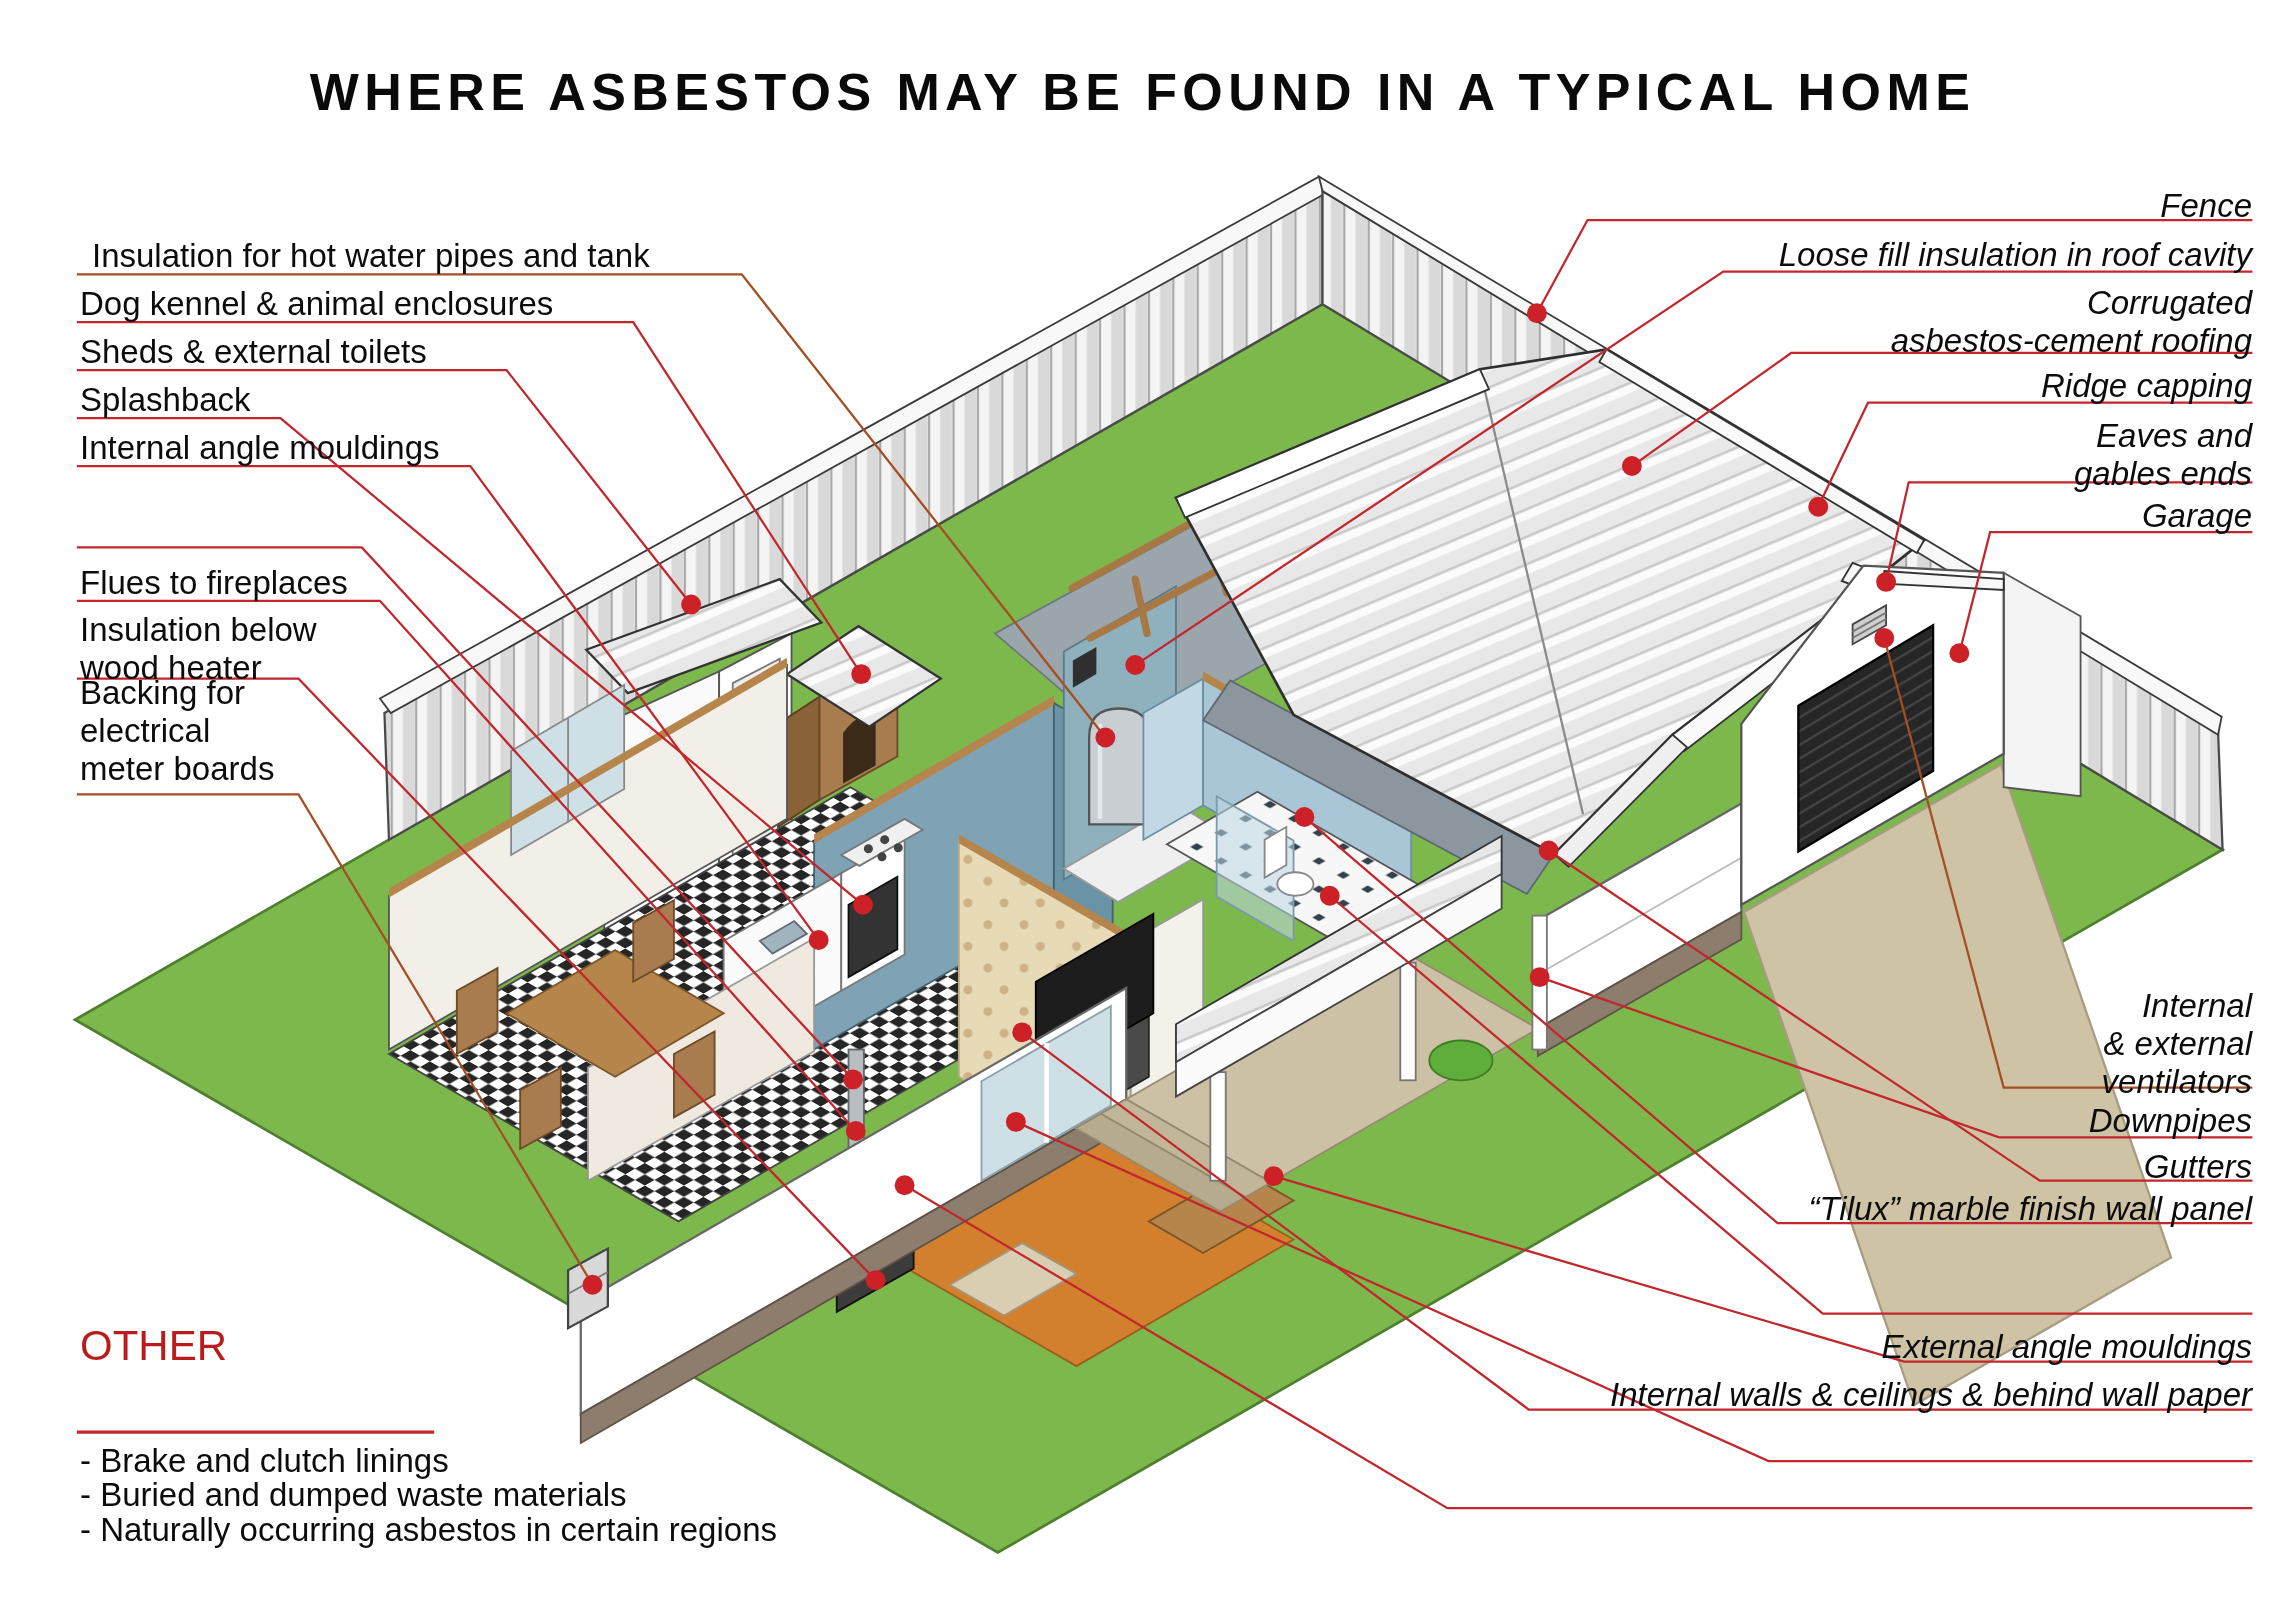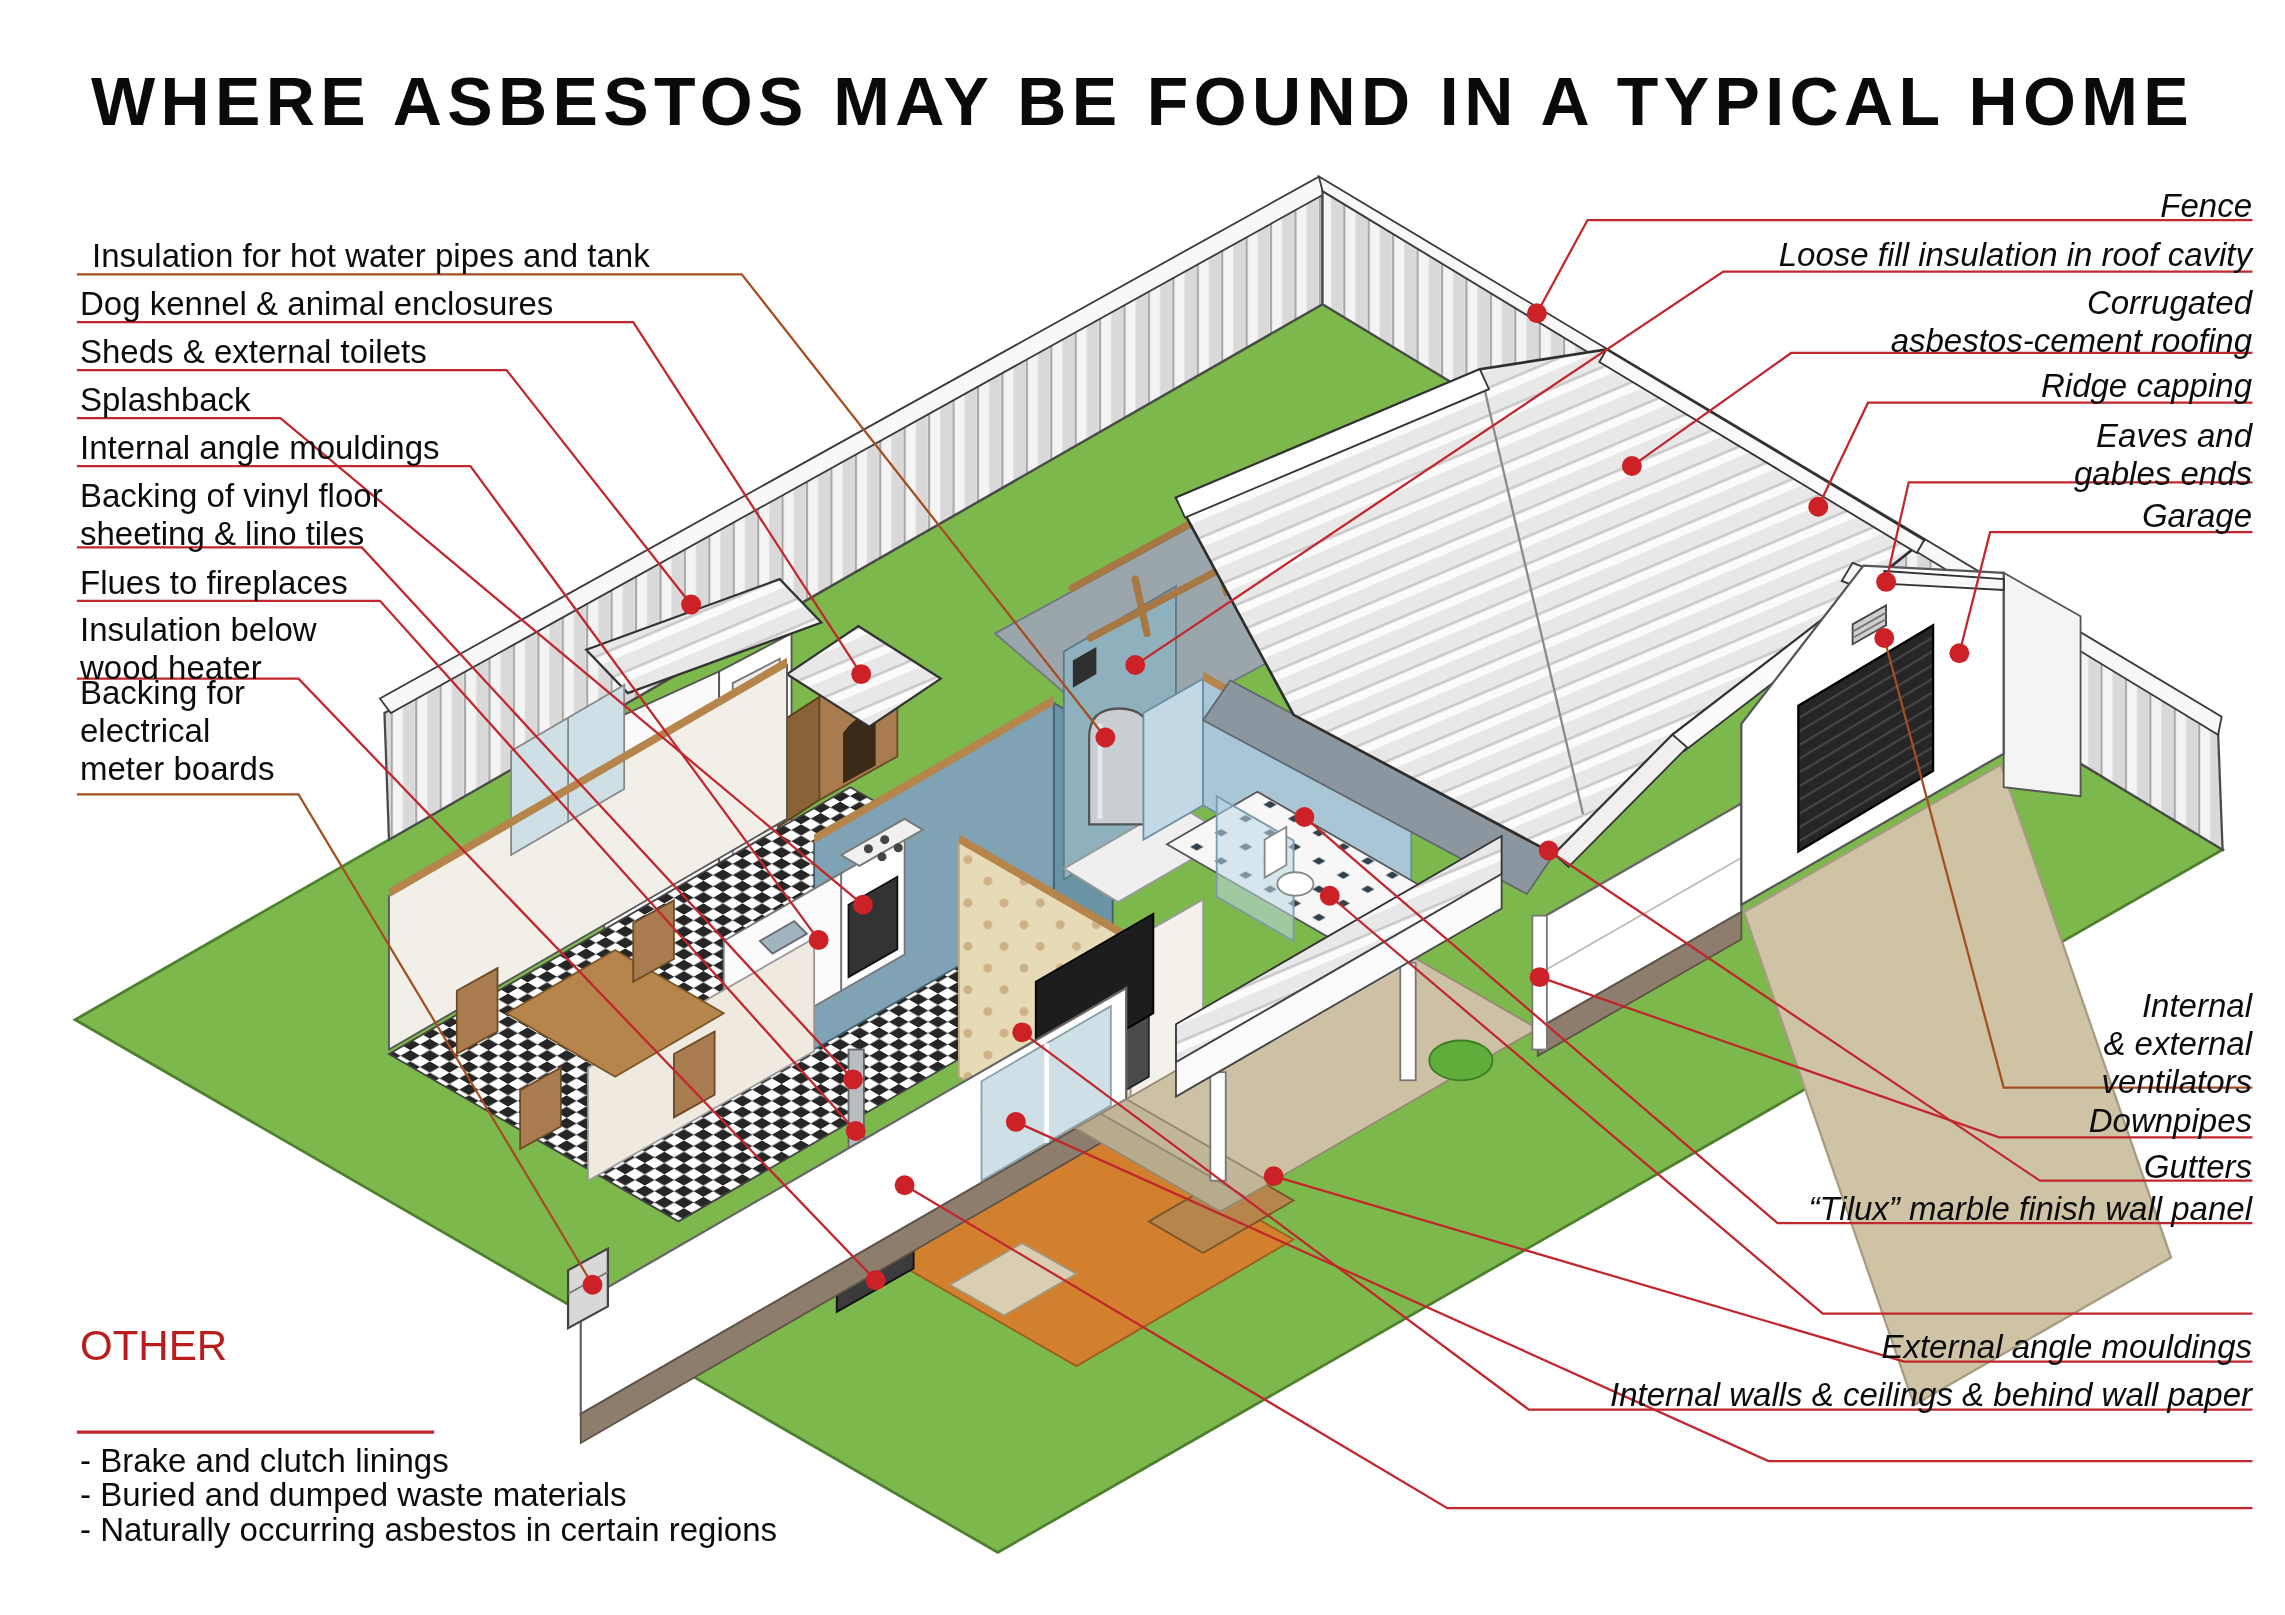--- a/index.html
+++ b/index.html
@@ -1,20 +1,20 @@
 <!DOCTYPE html>
 <html style="font-size:14.5px"><head>
 <meta charset="utf-8">
 <style>
   html,body{margin:0;padding:0;background:#fff;}
   #page{position:relative;width:2285px;height:1616px;background:#fff;overflow:hidden;
         font-family:"Liberation Sans", sans-serif;}
   #scene{position:absolute;left:0;top:0;}
   .ttl{position:absolute;left:0;right:0;top:62px;text-align:center;
-       font-size:68px;font-weight:800;letter-spacing:5.4px;color:#0a0a0a;}
+       font-size:52px;font-weight:800;letter-spacing:5.4px;color:#0a0a0a;}
   .lbl{position:absolute;font-size:33px;line-height:38px;color:#0c0c0c;white-space:pre-line;}
   .lbl.r{text-align:right;right:33px;font-style:italic;}
   .oth-h{position:absolute;left:80px;top:1322px;font-size:42px;color:#b91c1c;}
   .oth-i{position:absolute;left:80px;font-size:33px;line-height:34px;color:#0c0c0c;}
 </style>
 </head>
 <body>
 
 <div id="page">
 
@@ -267,22 +267,20 @@
   </g>
 </svg>
 
 <div class="ttl">WHERE ASBESTOS MAY BE FOUND IN A TYPICAL HOME</div>
 
 <div class="lbl" style="left:92px;top:237px">Insulation for hot water pipes and tank</div>
 <div class="lbl" style="left:80px;top:285px">Dog kennel &amp; animal enclosures</div>
 <div class="lbl" style="left:80px;top:333px">Sheds &amp; external toilets</div>
 <div class="lbl" style="left:80px;top:381px">Splashback</div>
 <div class="lbl" style="left:80px;top:429px">Internal angle mouldings</div>
-<div class="lbl" style="left:80px;top:477px">Backing of vinyl floor
-sheeting &amp; lino tiles</div>
 <div class="lbl" style="left:80px;top:564px">Flues to fireplaces</div>
 <div class="lbl" style="left:80px;top:611px">Insulation below
 wood heater</div>
 <div class="lbl" style="left:80px;top:674px">Backing for
 electrical
 meter boards</div>
 
 <div class="lbl r" style="top:187px">Fence</div>
 <div class="lbl r" style="top:236px">Loose fill insulation in roof cavity</div>
 <div class="lbl r" style="top:284px">Corrugated

